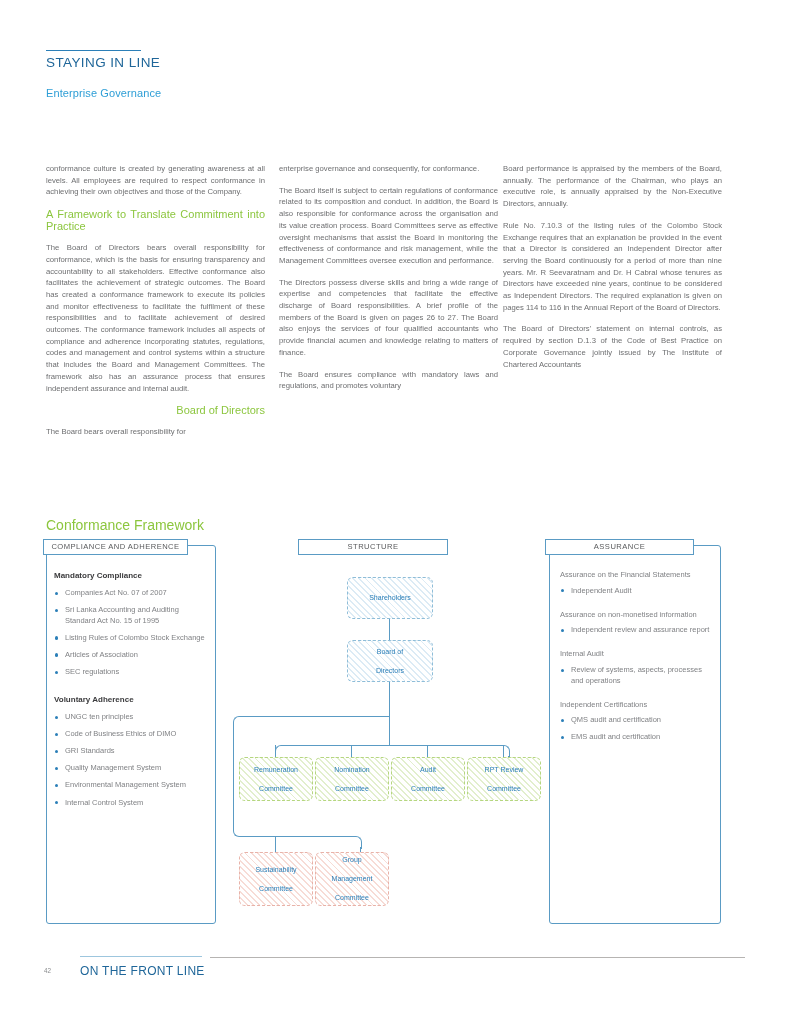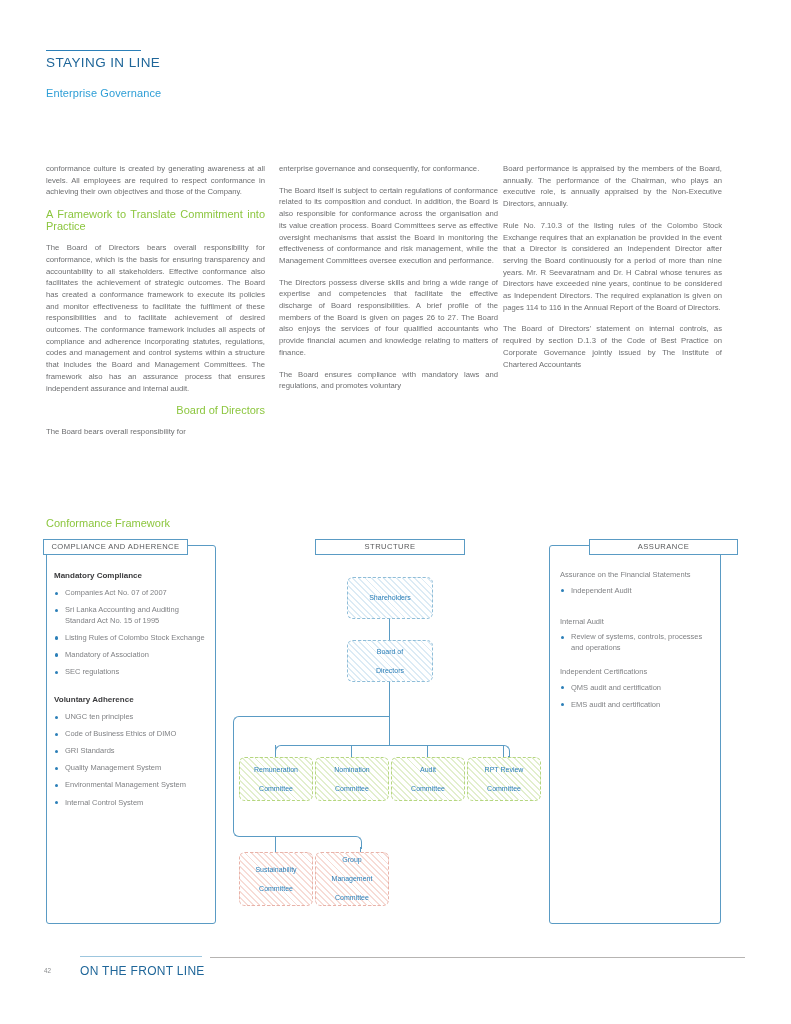--- a/index.html
+++ b/index.html
@@ -20,38 +20,38 @@
   .col{position:absolute;top:163px;width:219px;font-size:7.7px;line-height:11.7px;text-align:justify;color:#6d6e70;}
   .col.c1{left:46px;}
   .col.c2{left:279px;}
   .col.c3{left:503px;}
   .col p{margin:0 0 10px 0;}
   .col p:last-child{margin-bottom:0;}
   .sub-green{color:#8cc63e;font-size:11px;line-height:12px;margin:0 0 4px 0;text-align:justify;}
   .sub-green.nj{text-align:right;}
 
   
-  .fw-title{position:absolute;left:46px;top:517px;font-size:11px;color:#8cc63e;}
+  .fw-title{position:absolute;left:46px;top:517px;font-size:14px;color:#8cc63e;}
 
   .panel{position:absolute;border:1px solid #5a9bc4;background:#fff;border-radius:3px;}
   .panel-hdr{position:absolute;border:1px solid #5a9bc4;background:#fff;
       font-size:7.6px;color:#58595b;letter-spacing:.45px;text-align:center;
       line-height:14px;height:14px;z-index:3;}
 
   
   #p1{left:46px;top:545px;width:168px;height:377px;}
   #p1h{left:43px;top:539px;width:143px;}
   .p1-body{position:absolute;left:54px;top:570px;width:154px;}
 
   
-  #p2h{left:315px;top:539px;width:148px;}
+  #p2h{left:298px;top:539px;width:148px;}
 
   
   #p3{left:549px;top:545px;width:170px;height:377px;}
-  #p3h{left:589px;top:539px;width:147px;}
+  #p3h{left:545px;top:539px;width:147px;}
   .p3-body{position:absolute;left:560px;top:570px;width:152px;}
 
   .blk-title{font-size:8px;color:#3b3b3d;font-weight:bold;margin:0 0 7px 0;line-height:11px;}
   ul.bl{list-style:none;margin:0 0 0 0;padding:0;}
   ul.bl li{position:relative;padding-left:11px;margin-bottom:6.5px;font-size:7.5px;line-height:10.6px;color:#808285;}
   ul.bl li:before{content:"";position:absolute;left:1px;top:3.6px;width:3.2px;height:3.2px;border-radius:50%;background:#2b7fb8;}
   .gap{height:10px;}
   .gap-s{height:7px;}
   .sec{margin-bottom:2px;}
   .sec-lbl{font-size:7.5px;line-height:10.6px;color:#808285;margin:0 0 5px 0;}
@@ -122,21 +122,21 @@
   <div class="fw-title">Conformance Framework</div>
 
   <div class="panel" id="p1"></div>
   <div class="panel-hdr" id="p1h">COMPLIANCE AND ADHERENCE</div>
   <div class="p1-body">
     <div class="blk-title">Mandatory Compliance</div>
     <ul class="bl">
       <li>Companies Act No. 07 of 2007</li>
       <li>Sri Lanka Accounting and Auditing Standard Act No. 15 of 1995</li>
       <li>Listing Rules of Colombo Stock Exchange</li>
-      <li>Mandatory of Association</li>
+      <li>Articles of Association</li>
       <li>SEC regulations</li>
     </ul>
     <div class="gap"></div>
     <div class="blk-title">Voluntary Adherence</div>
     <ul class="bl">
       <li>UNGC ten principles</li>
       <li>Code of Business Ethics of DIMO</li>
       <li>GRI Standards</li>
       <li>Quality Management System</li>
       <li>Environmental Management System</li>
@@ -220,25 +220,31 @@
   <div class="panel" id="p3"></div>
   <div class="panel-hdr" id="p3h">ASSURANCE</div>
   <div class="p3-body">
     <div class="sec">
       <div class="sec-lbl">Assurance on the Financial Statements</div>
       <ul class="bl">
         <li>Independent Audit</li>
       </ul>
     </div>
     <div class="gap-s"></div>
+    <div class="sec">
+      <div class="sec-lbl">Assurance on non-monetised information</div>
+      <ul class="bl">
+        <li>Independent review and assurance report</li>
+      </ul>
+    </div>
     <div class="gap-s"></div>
     <div class="sec">
       <div class="sec-lbl">Internal Audit</div>
       <ul class="bl">
-        <li>Review of systems, controls, processes and operations</li>
+        <li>Review of systems, aspects, processes and operations</li>
       </ul>
     </div>
     <div class="gap-s"></div>
     <div class="sec">
       <div class="sec-lbl">Independent Certifications</div>
       <ul class="bl">
         <li>QMS audit and certification</li>
         <li>EMS audit and certification</li>
       </ul>
     </div>

